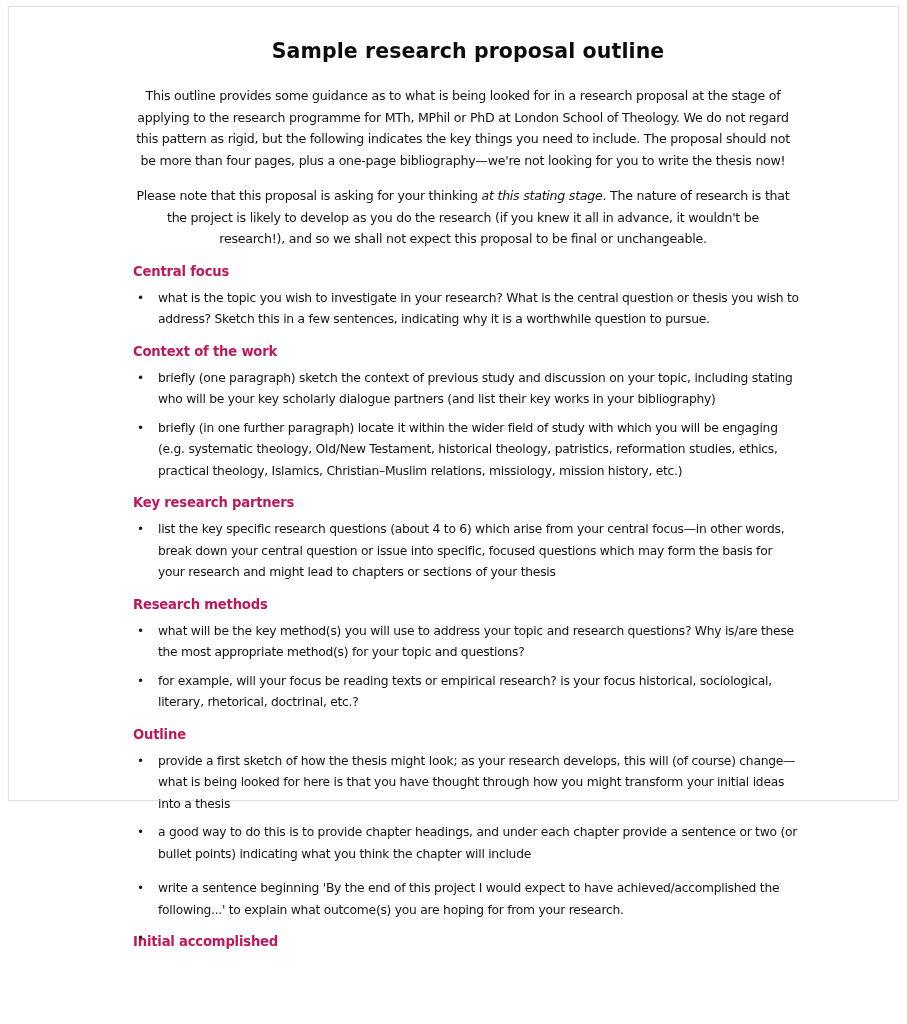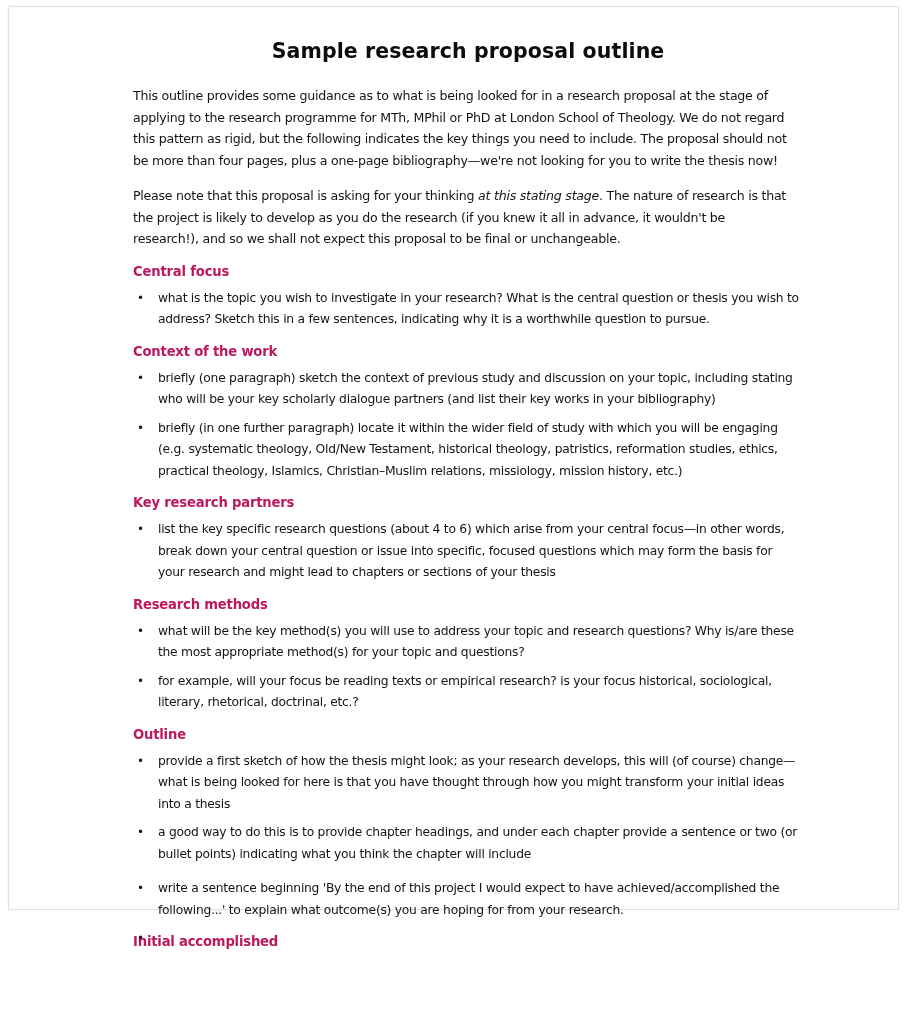--- a/index.html
+++ b/index.html
@@ -12,21 +12,21 @@
     height: 1024px;
     overflow: hidden;
     font-family: "Liberation Sans", sans-serif;
   }
 
   #page-frame {
     position: absolute;
     left: 8px;
     top: 6px;
     width: 891px;
-    height: 904px;
+    height: 795px;
     background: #ffffff;
     border: 1px solid #e2e2e4;
     box-sizing: border-box;
     box-shadow: 0 0 0 1px #fafafa;
   }
 
   #doc {
     position: absolute;
     left: 116px;
     top: 32px;
@@ -44,21 +44,21 @@
     padding-left: 10px;
   }
 
   .para {
     font-family: "DejaVu Sans", sans-serif;
     font-size: 12.6px;
     line-height: 21.5px;
     color: #141414;
     margin: 0 8px 14px 0;
     padding-left: 8px;
-    text-align: left;
+    text-align: center;
     letter-spacing: -0.25px;
   }
   .para .ital { font-style: italic; }
 
   .section-heading {
     font-family: "DejaVu Sans", sans-serif;
     font-weight: bold;
     font-size: 13.2px;
     color: #be185d;
     margin: 0 0 9px 0;

